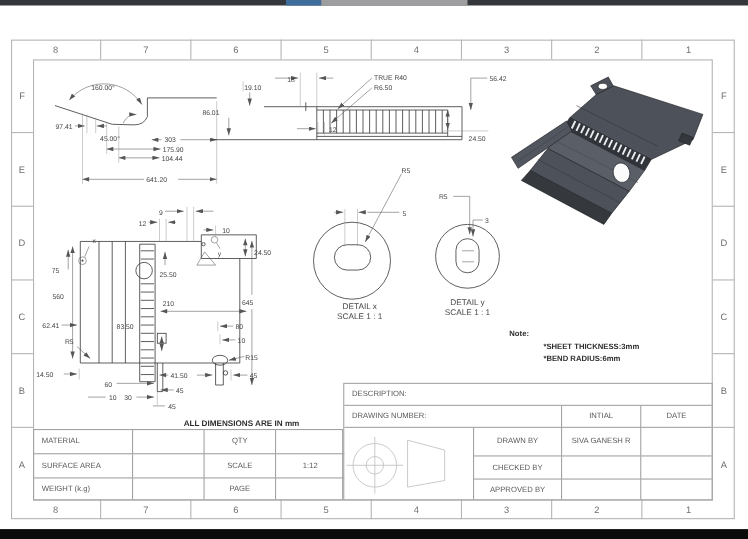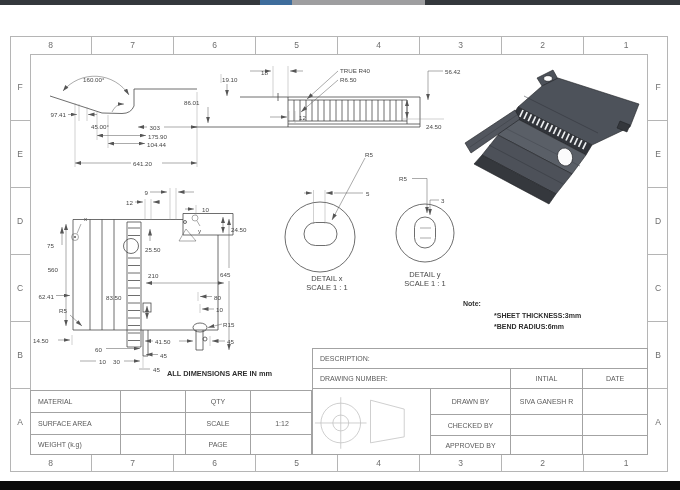--- a/index.html
+++ b/index.html
@@ -349,21 +349,21 @@
       <line x1="470" y1="147" x2="517" y2="115" stroke="#3a3e45" stroke-width="0.5"></line>
       <polygon points="498,135 572,174 556,194 482,155" fill="#4d5159"></polygon>
       <line x1="489" y1="145" x2="563" y2="184" stroke="#33363c" stroke-width="0.5"></line>
       <polygon points="482,155 556,194 549,204 474,164" fill="#35383d"></polygon>
     </g>
   </svg>
 
   <div class="abs boldnote" style="left:463px;top:300px;">Note:</div>
   <div class="abs boldnote" style="left:494px;top:312px;">*SHEET THICKNESS:3mm</div>
   <div class="abs boldnote" style="left:494px;top:323px;">*BEND RADIUS:6mm</div>
-  <div class="abs boldnote" style="left:167px;top:369px;font-size:7.4px;">ALL DIMENSIONS ARE IN mm</div>
+  <div class="abs boldnote" style="left:167px;top:380px;font-size:7.4px;">ALL DIMENSIONS ARE IN mm</div>
 
   <div class="abs blockframe" style="left:30px;top:390px;width:282px;height:65px;">
     <div class="abs tb pad bR bB" style="left:0;top:0;width:90px;height:22px;">MATERIAL</div>
     <div class="abs tb bR bB" style="left:90px;top:0;width:65px;height:22px;"></div>
     <div class="abs tb center bR bB" style="left:155px;top:0;width:65px;height:22px;">QTY</div>
     <div class="abs tb bB" style="left:220px;top:0;width:62px;height:22px;"></div>
     <div class="abs tb pad bR bB" style="left:0;top:22px;width:90px;height:22px;">SURFACE AREA</div>
     <div class="abs tb bR bB" style="left:90px;top:22px;width:65px;height:22px;"></div>
     <div class="abs tb center bR bB" style="left:155px;top:22px;width:65px;height:22px;">SCALE</div>
     <div class="abs tb center bB" style="left:220px;top:22px;width:62px;height:22px;">1:12</div>

